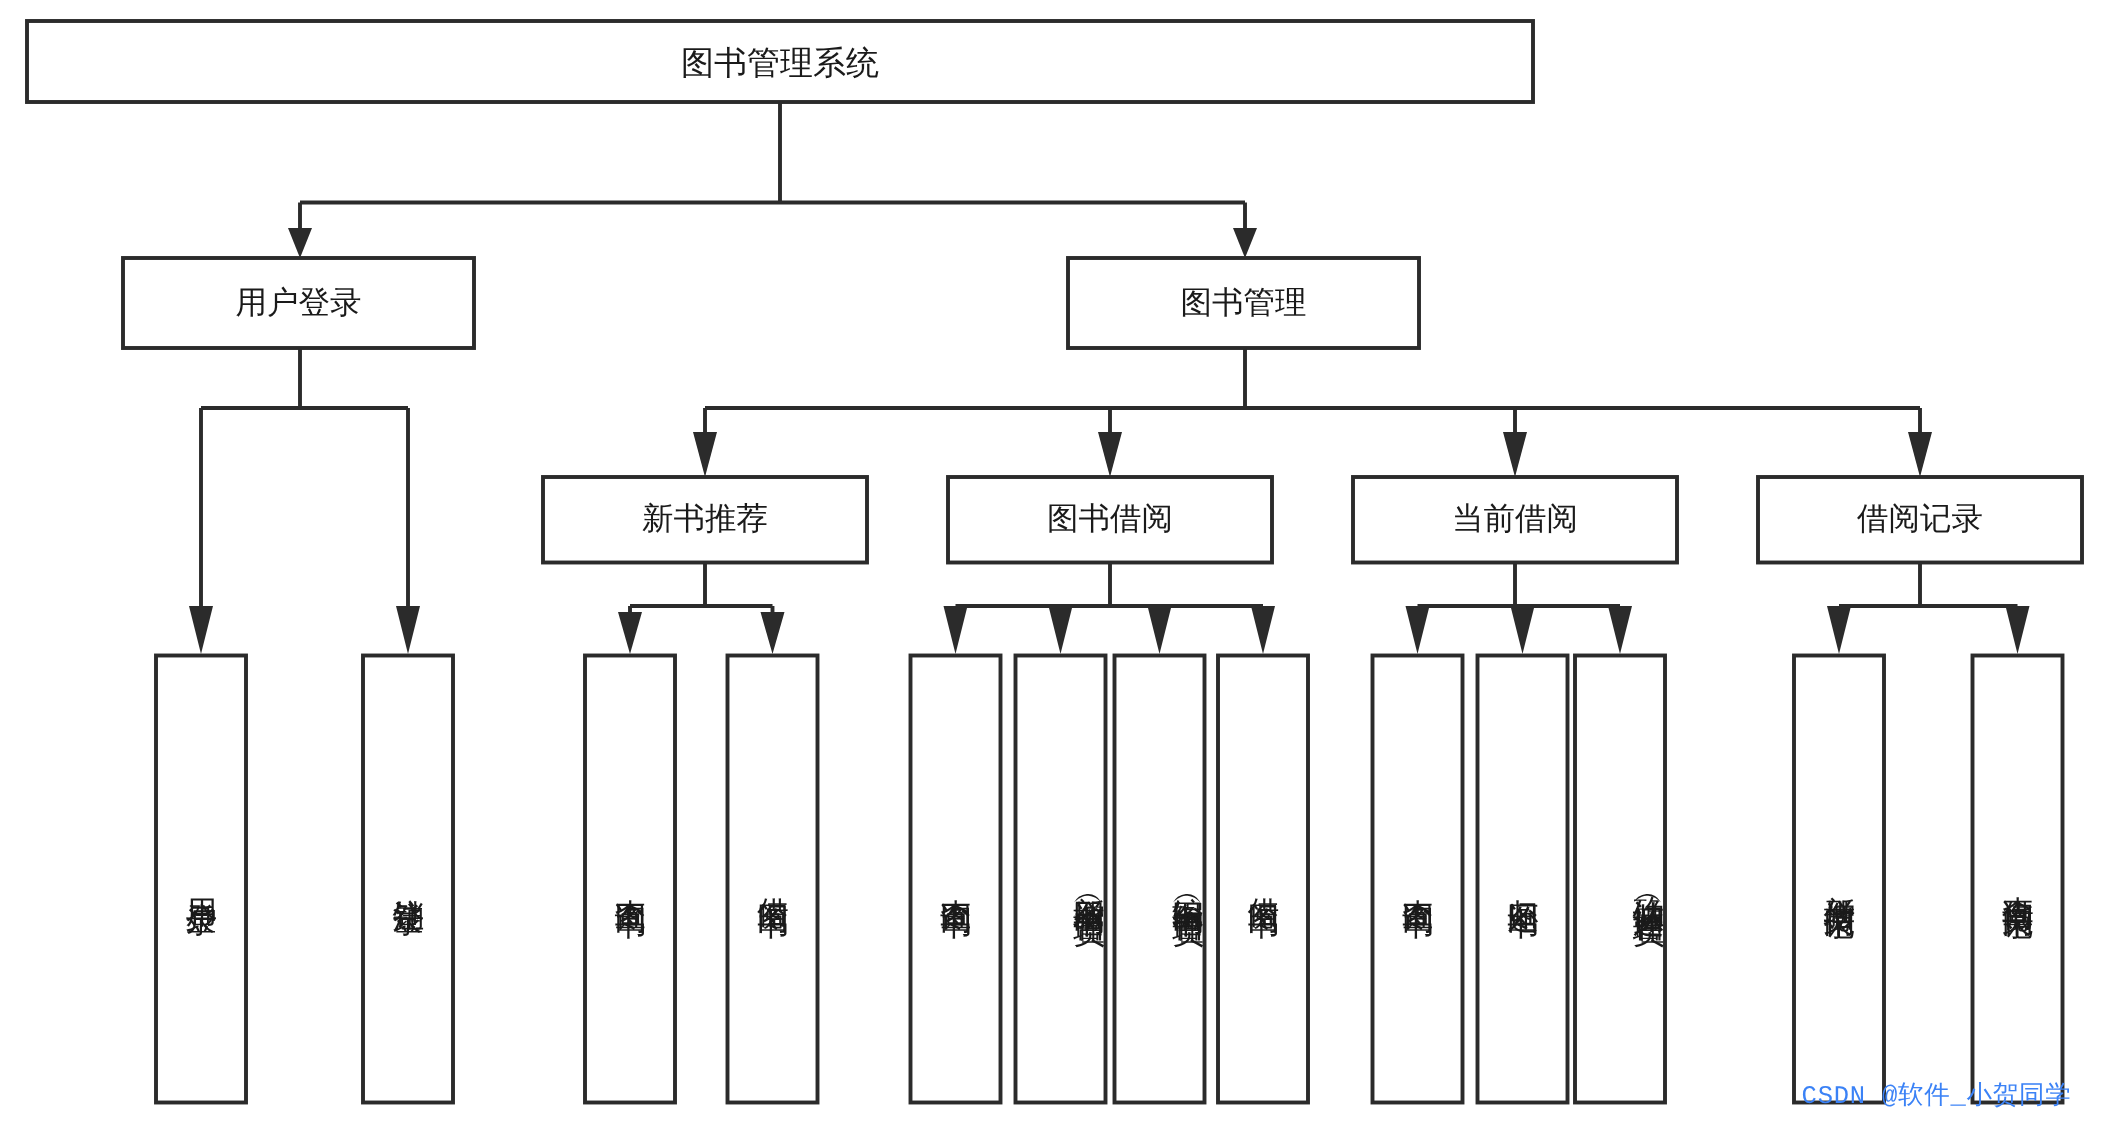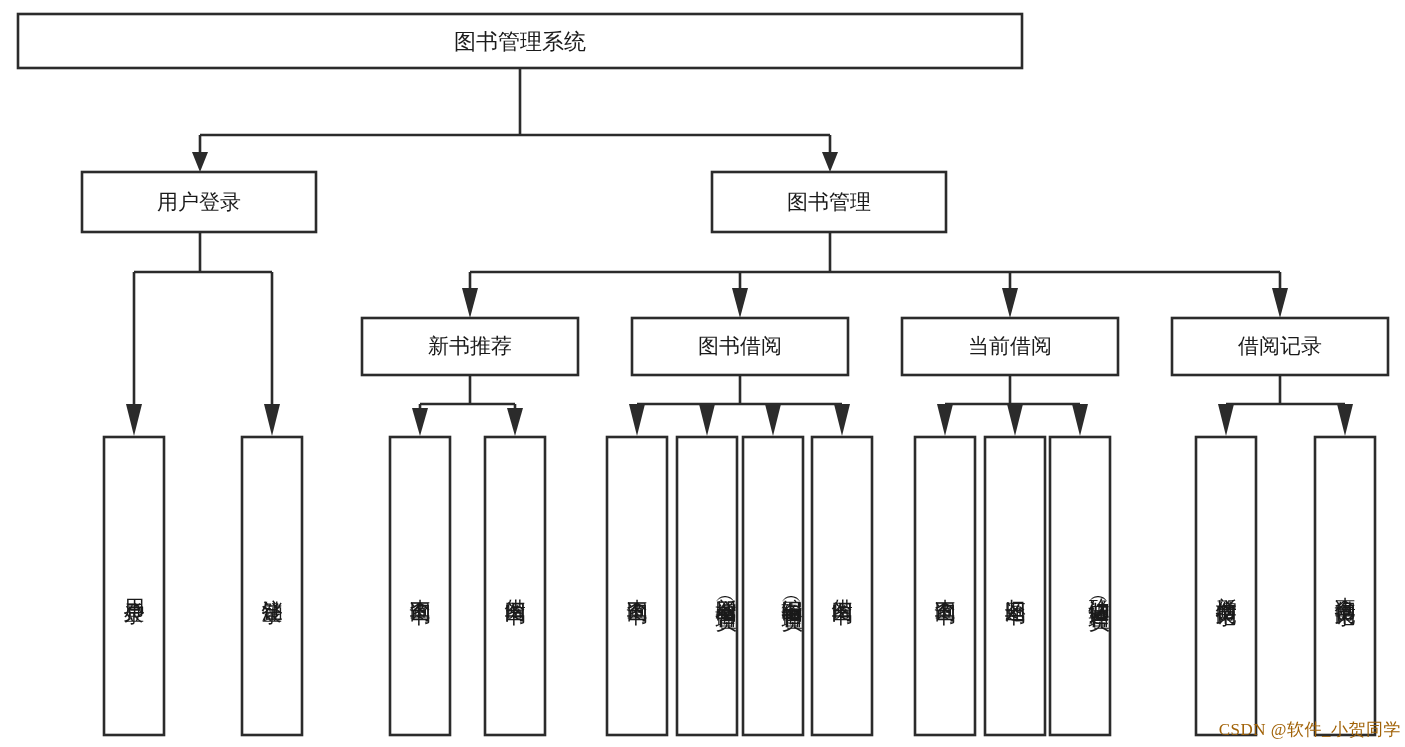--- a/index.html
+++ b/index.html
@@ -70,25 +70,25 @@
     text-orientation: upright;
     white-space: nowrap;
     letter-spacing: 2px;
     pointer-events: none;
     display: flex;
     align-items: center;
     justify-content: center;
   }
   #watermark {
     position: absolute;
-    right: 4px;
+    right: 24px;
     bottom: 6px;
-    font-family: Liberation Serif, serif;
+    font-family: Liberation Mono, monospace;
     font-size: 17px;
-    color: #a16207;
+    color: #3b82f6;
     letter-spacing: 0.5px;
     white-space: nowrap;
     pointer-events: none;
   }
 </style>
 </head>
 <body>
 
 <div id="diagram-root">
 

